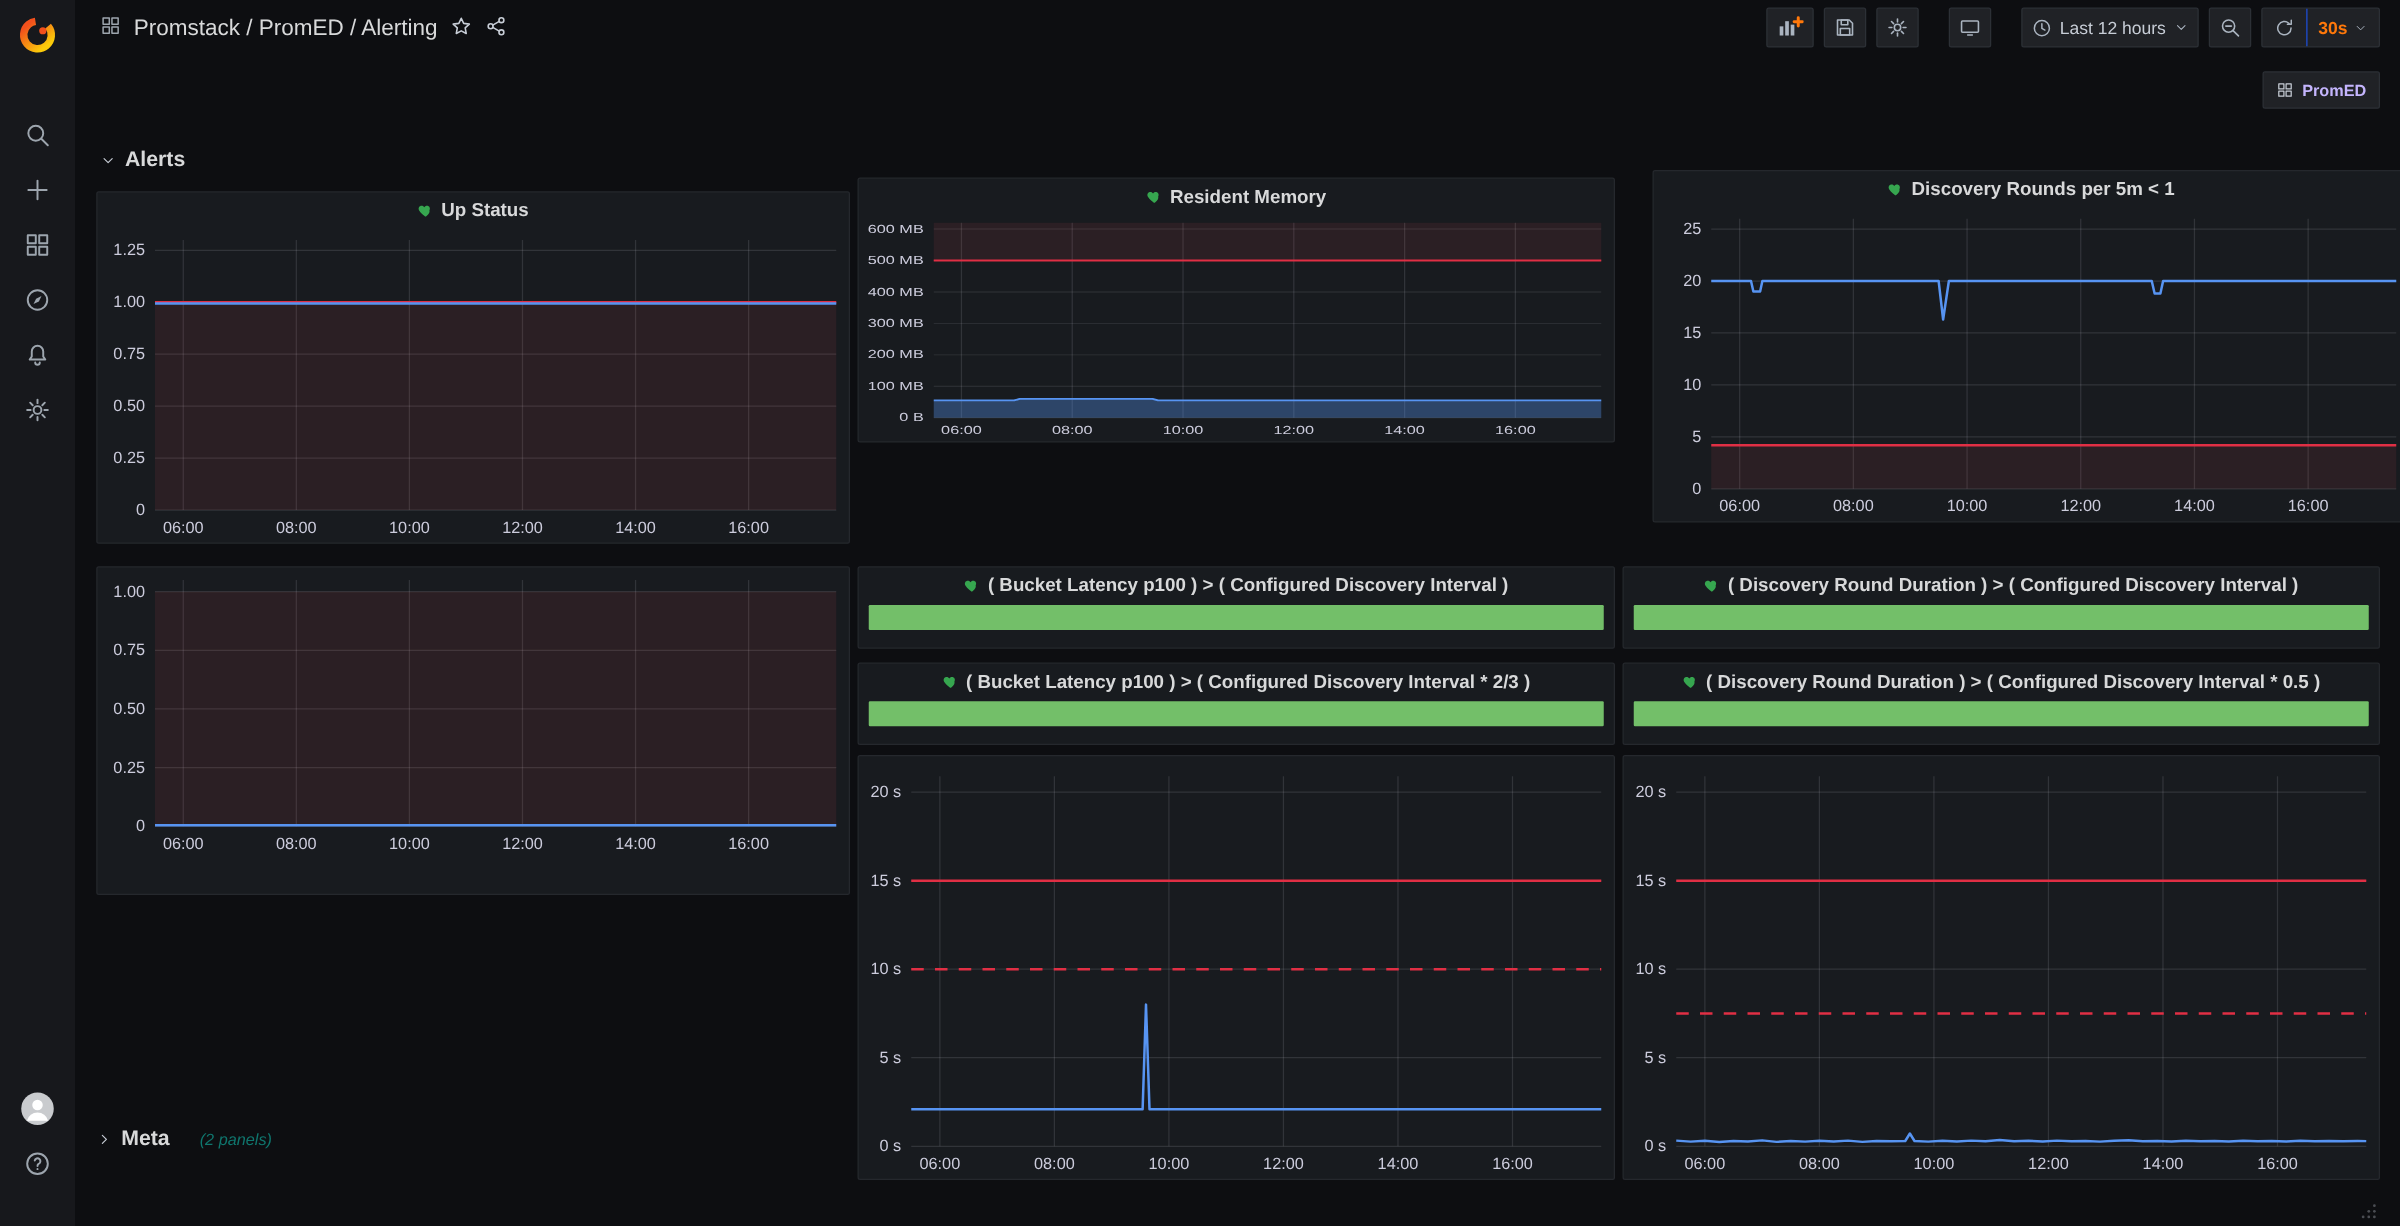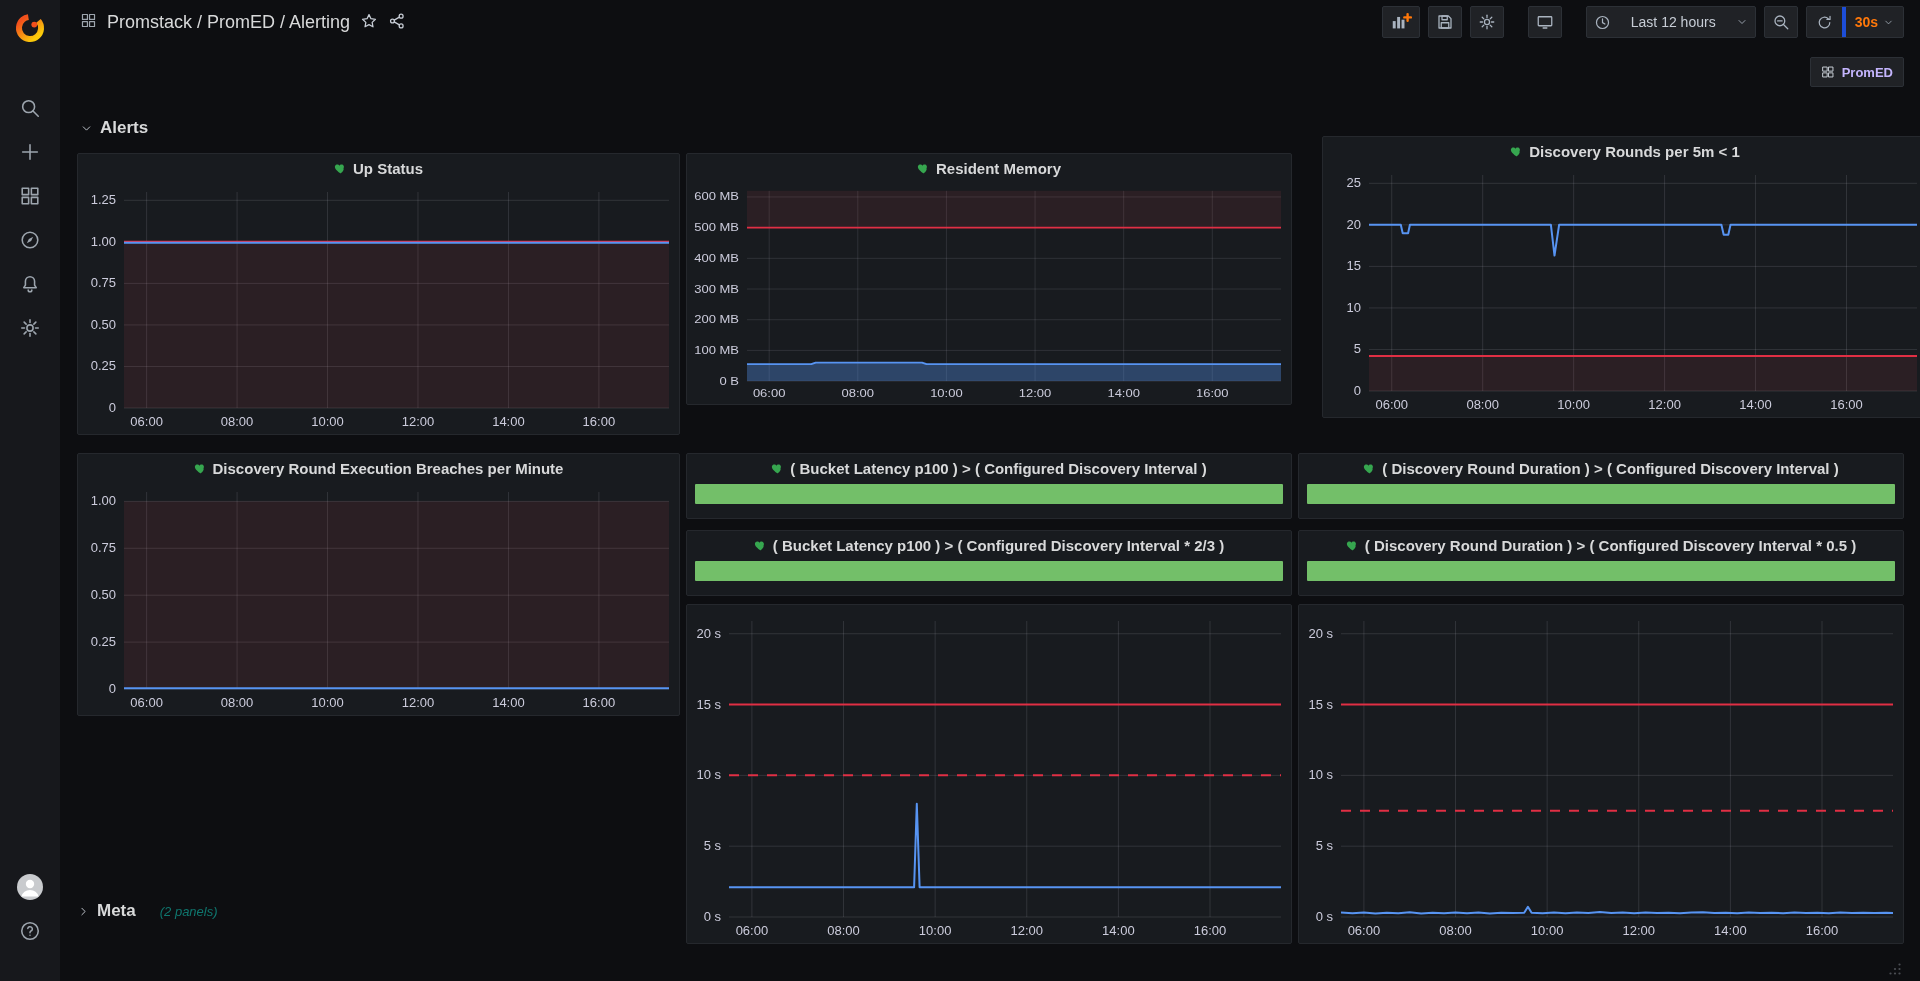--- a/index.html
+++ b/index.html
@@ -18,26 +18,26 @@
   .sidebar .top-gap { height:30px; }
 
   
   .header { position:absolute; left:60px; top:0; width:1860px; height:44px;
     display:flex; align-items:center; padding:0 16px 0 20px; }
   .breadcrumb-wrap { display:flex; align-items:flex-start; gap:10px; }
   .breadcrumb { font-size:18px; font-weight:500; color:#d8d9da; white-space:nowrap; }
   .hdr-icon { display:flex; align-items:center; cursor:pointer; }
   .hdr-right { margin-left:auto; display:flex; align-items:center; gap:8px; }
   .tbtn { height:32px; min-width:34px; padding:0 7px; background:#202226; border:1px solid #2c3036;
-    border-radius:2px; display:flex; align-items:center; justify-content:flex-end; gap:20px; cursor:pointer; }
+    border-radius:2px; display:flex; align-items:center; justify-content:flex-end; gap:6px; cursor:pointer; }
   .tbtn .lbl { font-size:14px; color:#c7cdd6; white-space:nowrap; }
   .grp-gap { width:8px; }
   .refresh-group { display:flex; height:32px; background:#202226; border:1px solid #2c3036; border-radius:2px; }
   .refresh-group .seg { display:flex; align-items:center; padding:0 9px; cursor:pointer; gap:5px; }
-  .refresh-group .seg + .seg { border-left:4px solid #1d4ed8; }
+  .refresh-group .seg + .seg { border-left:1px solid #1d4ed8; }
   .interval-lbl { font-size:14px; font-weight:700; }
 
   
   .dash-link { position:absolute; right:16px; top:57px; height:30px; background:#202226;
     border:1px solid #2c3036; border-radius:2px; display:flex; align-items:center; gap:7px;
     padding:0 10px; cursor:pointer; }
   .dash-link span { font-size:13px; font-weight:700; color:#c4b5fd; }
 
   
   .row-header { position:absolute; display:flex; align-items:center; gap:7px; cursor:pointer; }
@@ -48,21 +48,21 @@
 
   
   .panel { position:absolute; background:#181b1f; border:1px solid #25282d; border-radius:2px; }
   .panel-title { height:28px; display:flex; align-items:center; justify-content:center; gap:6px; cursor:pointer; }
   .panel-title span { font-size:15px; font-weight:600; color:#d8d9da; white-space:nowrap; }
   .chart { width:100%; height:calc(100% - 28px); }
   .chart.no-title { height:calc(100% - 6px); margin-top:6px; }
   .state-bar { height:20px; margin:2px 8px 0 8px; border-radius:1px; }
 
   .p0 { left:77px;   top:153px; width:603px; height:282px; }
-  .p1 { left:686px;  top:153px; width:606px; height:252px; }
+  .p1 { left:686px;  top:142px; width:606px; height:212px; }
   .p2 { left:1298px; top:136px; width:606px; height:282px;margin-left:24px; }
   .p3 { left:77px;   top:453px; width:603px; height:263px; }
   .p4 { left:686px;  top:453px; width:606px; height:66px; }
   .p5 { left:1298px; top:453px; width:606px; height:66px; }
   .p6 { left:686px;  top:530px; width:606px; height:66px; }
   .p7 { left:1298px; top:530px; width:606px; height:66px; }
   .p8 { left:686px;  top:604px; width:606px; height:340px; }
   .p9 { left:1298px; top:604px; width:606px; height:340px; }
 
   .chart text { font-family:"Liberation Sans", sans-serif; }
@@ -395,26 +395,20 @@
       <text x="432.55601659751034" y="244" text-anchor="middle" fill="#ccccdc" font-size="13">14:00</text>
       <line x1="523.5103734439833" x2="523.5103734439833" y1="10" y2="226" stroke="rgba(204,204,220,0.14)" stroke-width="1"></line>
       <text x="523.5103734439833" y="244" text-anchor="middle" fill="#ccccdc" font-size="13">16:00</text>
       <rect x="46" y="191.1076923076923" width="548" height="34.892307692307696" fill="rgba(242,73,92,0.09)"></rect>
       <line x1="46" x2="594" y1="191.1076923076923" y2="191.1076923076923" stroke="#E02F44" stroke-width="2"></line>
       <polyline points="46.0,59.8 77.8,59.8 79.7,68.2 85.1,68.2 86.9,59.8 227.9,59.8 231.5,90.6 236.1,59.8 398.4,59.8 400.7,69.8 405.3,69.8 407.5,59.8 594.0,59.8" fill="none" stroke="#5794F2" stroke-width="2" stroke-linejoin="round"></polyline>
     </svg>
 </div>
 
 <div class="panel p3">
-  <div class="panel-title">
-    <svg width="13" height="13" viewBox="0 0 24 24">
-        <path class="heart" d="M12 21s-7.2-4.8-9.6-9.2C.5 8.3 2.6 4.8 6 4.8c2 0 3.3 1 4 2.2.7-1.2 2-2.2 4-2.2 3.4 0 5.5 3.5 3.6 7C19.2 16.2 12 21 12 21z" fill="#36A64F"></path>
-      </svg>
-    <span>Discovery Round Execution Breaches per Minute</span>
-  </div>
   <svg class="chart" viewBox="0 0 601 233" preserveAspectRatio="none">
       <line x1="46" x2="591" y1="207" y2="207" stroke="rgba(204,204,220,0.14)" stroke-width="1"></line>
       <text x="38" y="211" text-anchor="end" fill="#ccccdc" font-size="13">0</text>
       <line x1="46" x2="591" y1="160.0952380952381" y2="160.0952380952381" stroke="rgba(204,204,220,0.14)" stroke-width="1"></line>
       <text x="38" y="164.0952380952381" text-anchor="end" fill="#ccccdc" font-size="13">0.25</text>
       <line x1="46" x2="591" y1="113.19047619047619" y2="113.19047619047619" stroke="rgba(204,204,220,0.14)" stroke-width="1"></line>
       <text x="38" y="117.19047619047619" text-anchor="end" fill="#ccccdc" font-size="13">0.50</text>
       <line x1="46" x2="591" y1="66.28571428571428" y2="66.28571428571428" stroke="rgba(204,204,220,0.14)" stroke-width="1"></line>
       <text x="38" y="70.28571428571428" text-anchor="end" fill="#ccccdc" font-size="13">0.75</text>
       <line x1="46" x2="591" y1="19.38095238095238" y2="19.38095238095238" stroke="rgba(204,204,220,0.14)" stroke-width="1"></line>

